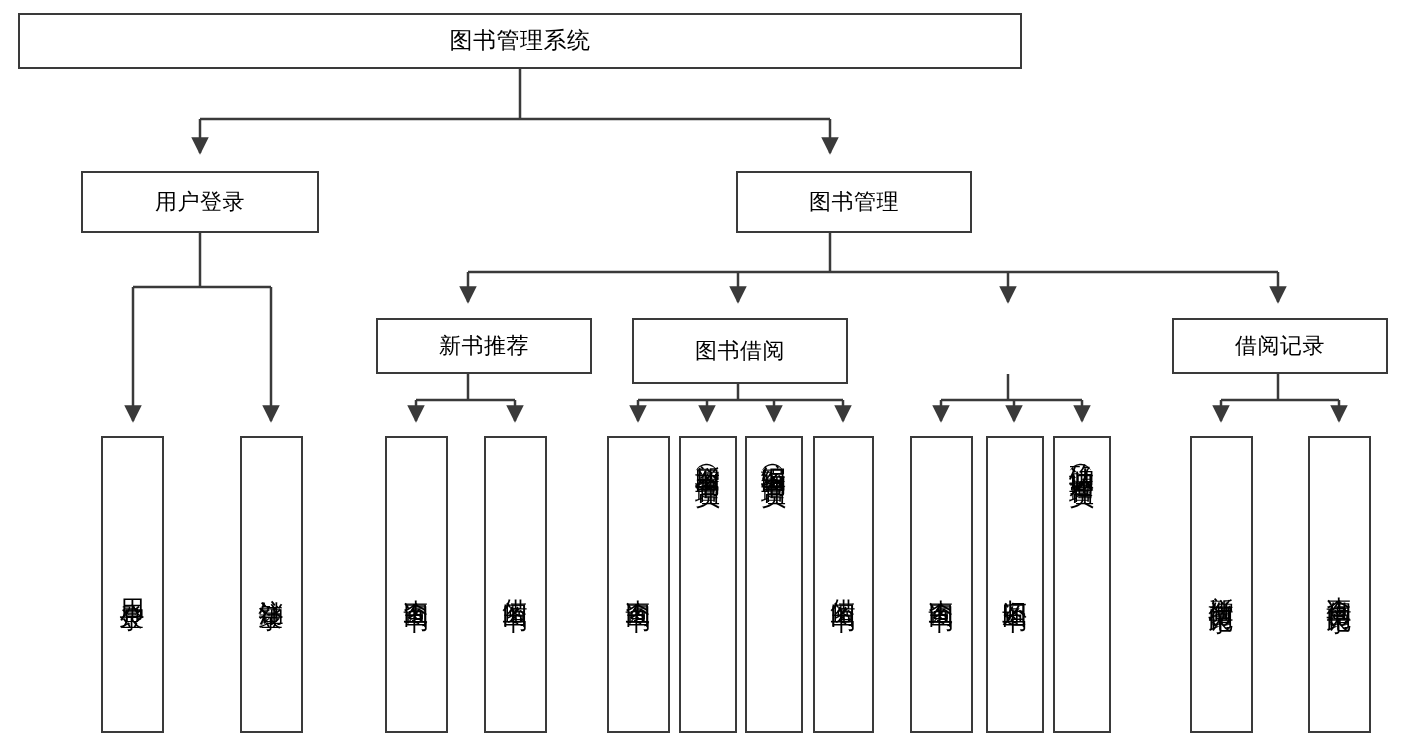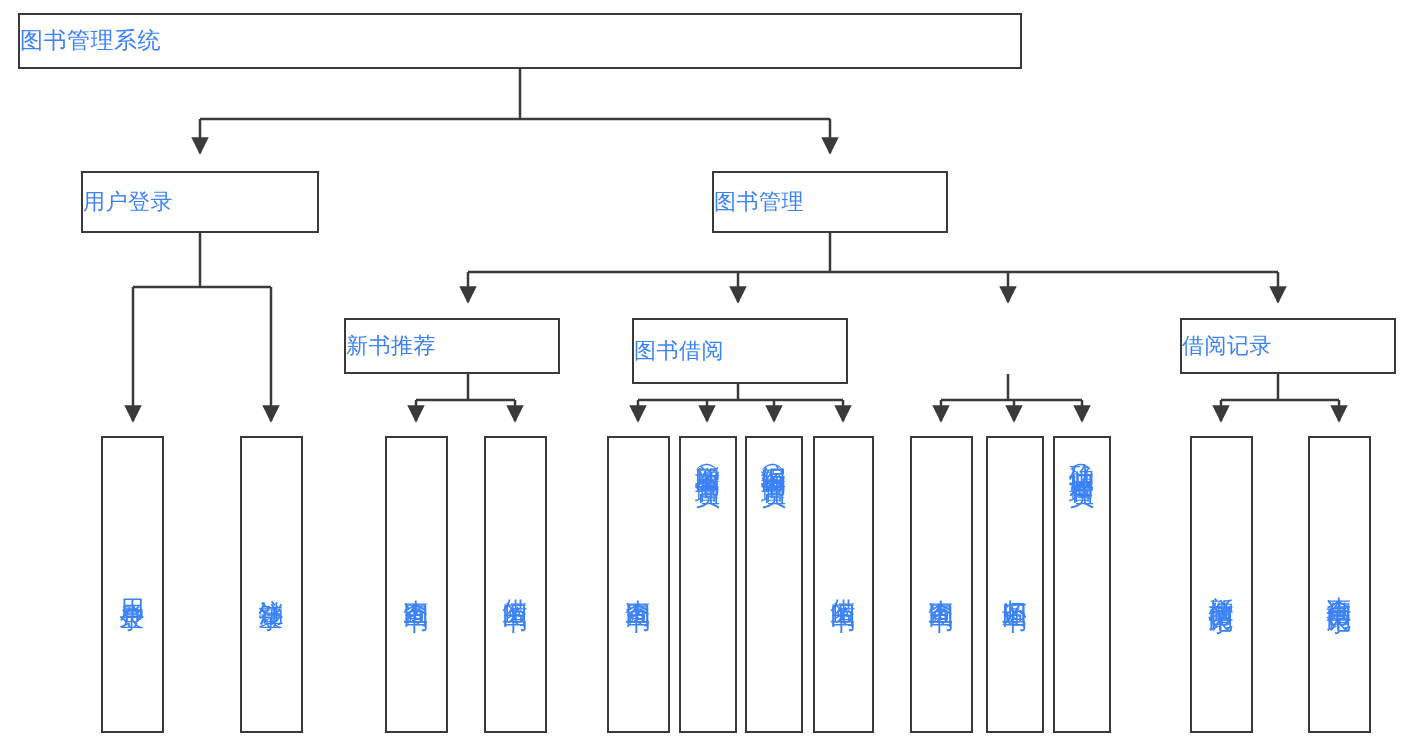--- a/index.html
+++ b/index.html
@@ -25,21 +25,22 @@
     height: 747px;
     pointer-events: none;
   }
   .node {
     position: absolute;
     box-sizing: border-box;
     border: 2.5px solid #3a3a3a;
     background: #ffffff;
     display: flex;
     align-items: center;
-    color: #3b82f6;
+    justify-content: center;
+    color: #000000;
   }
   .node-label {
     display: block;
     text-align: center;
     line-height: 1.18;
     white-space: pre;
   }
   .node.horiz .node-label {
     font-size: 22px;
     letter-spacing: 0.5px;
@@ -126,31 +127,31 @@
     </g>
   </svg>
 
   <div class="node horiz root" style="left:18px; top:13px; width:1004px; height:56px;">
     <span class="node-label">图书管理系统</span>
   </div>
 
   <div class="node horiz" style="left:81px; top:171px; width:238px; height:62px;">
     <span class="node-label">用户登录</span>
   </div>
-  <div class="node horiz" style="left:712px; top:171px; width:236px; height:62px;">
+  <div class="node horiz" style="left:736px; top:171px; width:236px; height:62px;">
     <span class="node-label">图书管理</span>
   </div>
 
-  <div class="node horiz" style="left:344px; top:318px; width:216px; height:56px;">
+  <div class="node horiz" style="left:376px; top:318px; width:216px; height:56px;">
     <span class="node-label">新书推荐</span>
   </div>
   <div class="node horiz" style="left:632px; top:318px; width:216px; height:66px;">
     <span class="node-label">图书借阅</span>
   </div>
-  <div class="node horiz" style="left:1172px; top:318px; width:216px; height:56px;margin-left:8px;">
+  <div class="node horiz" style="left:1172px; top:318px; width:216px; height:56px;">
     <span class="node-label">借阅记录</span>
   </div>
 
   <div class="node vert centered" style="left:101px; top:436px; width:63px; height:297px;">
     <span class="node-label">用户登录</span>
   </div>
   <div class="node vert centered" style="left:240px; top:436px; width:63px; height:297px;">
     <span class="node-label">注销登录</span>
   </div>
 

